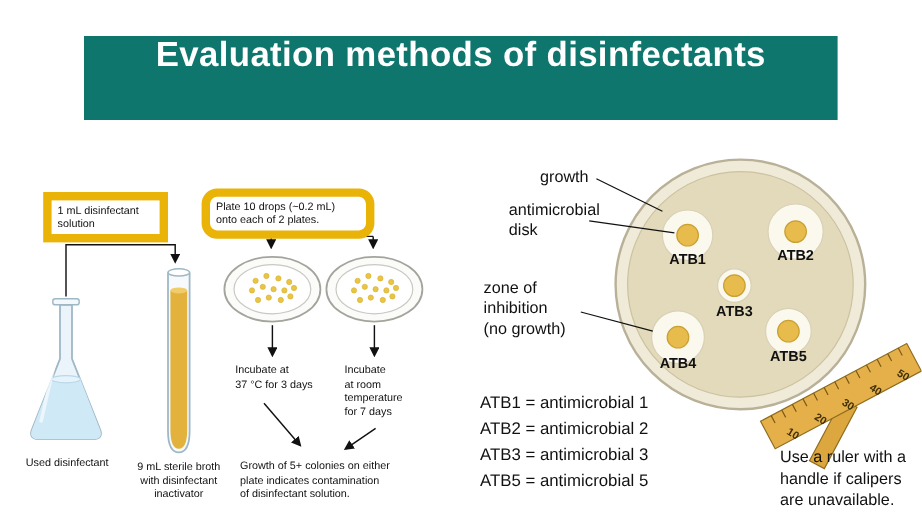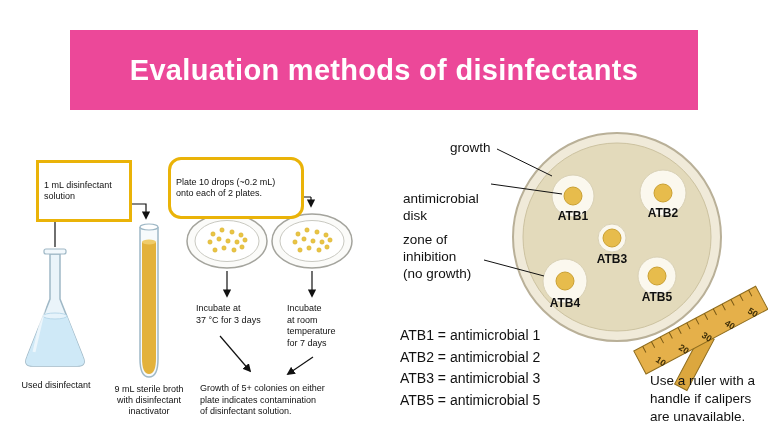--- a/index.html
+++ b/index.html
@@ -3,25 +3,25 @@
 <meta charset="utf-8">
 <style>
   html,body{margin:0;padding:0;}
   body{
     width:768px;height:432px;position:relative;overflow:hidden;
     background:#ffffff;font-family:"Liberation Sans", sans-serif;color:#111;
   }
   .abs{position:absolute;}
   .pre{white-space:pre-line;}
   .banner{
-    left:70px;top:30px;width:628px;height:80px;background:#ec4899;
-    display:flex;align-items:center;justify-content:center;
+    left:70px;top:30px;width:628px;height:70px;background:#0f766e;
+    display:flex;justify-content:center;
   }
   .banner h1{margin:0;color:#fff;font-size:29px;font-weight:bold;letter-spacing:.3px;}
-  .boxed{border:3px solid #eab308;background:#fff;font-size:9px;line-height:11px;padding:17px 5px;}
+  .boxed{border:7px solid #eab308;background:#fff;font-size:9px;line-height:11px;padding:3px 5px;}
   .tiny{font-size:9px;line-height:11.5px;}
   .caption{font-size:9px;line-height:11px;text-align:center;}
   .rlabel{font-size:13.5px;line-height:17px;}
   .atb{font-size:12px;font-weight:bold;width:40px;text-align:center;}
   .legend-line{font-size:14px;line-height:21.5px;}
   .note{font-size:13.5px;line-height:18px;}
   svg{display:block;}
 </style>
 </head>
 <body>
@@ -154,21 +154,21 @@
 for 7 days</div>
 <div class="abs tiny pre" style="left:200px;top:383px;width:150px;">Growth of 5+ colonies on either
 plate indicates contamination
 of disinfectant solution.</div>
 <div class="abs caption" style="left:10px;top:380px;width:92px;">Used disinfectant</div>
 <div class="abs caption pre" style="left:106px;top:384px;width:86px;">9 mL sterile broth
 with disinfectant
 inactivator</div>
 
 <div class="abs rlabel" style="left:450px;top:139px;">growth</div>
-<div class="abs rlabel pre" style="left:403px;top:166px;margin-top:24px;">antimicrobial
+<div class="abs rlabel pre" style="left:424px;top:166px;">antimicrobial
 disk</div>
 <div class="abs rlabel pre" style="left:403px;top:231px;">zone of
 inhibition
 (no growth)</div>
 
 <div class="abs atb" style="left:553px;top:209px;">ATB1</div>
 <div class="abs atb" style="left:643px;top:206px;">ATB2</div>
 <div class="abs atb" style="left:592px;top:252px;">ATB3</div>
 <div class="abs atb" style="left:545px;top:296px;">ATB4</div>
 <div class="abs atb" style="left:637px;top:290px;">ATB5</div>

